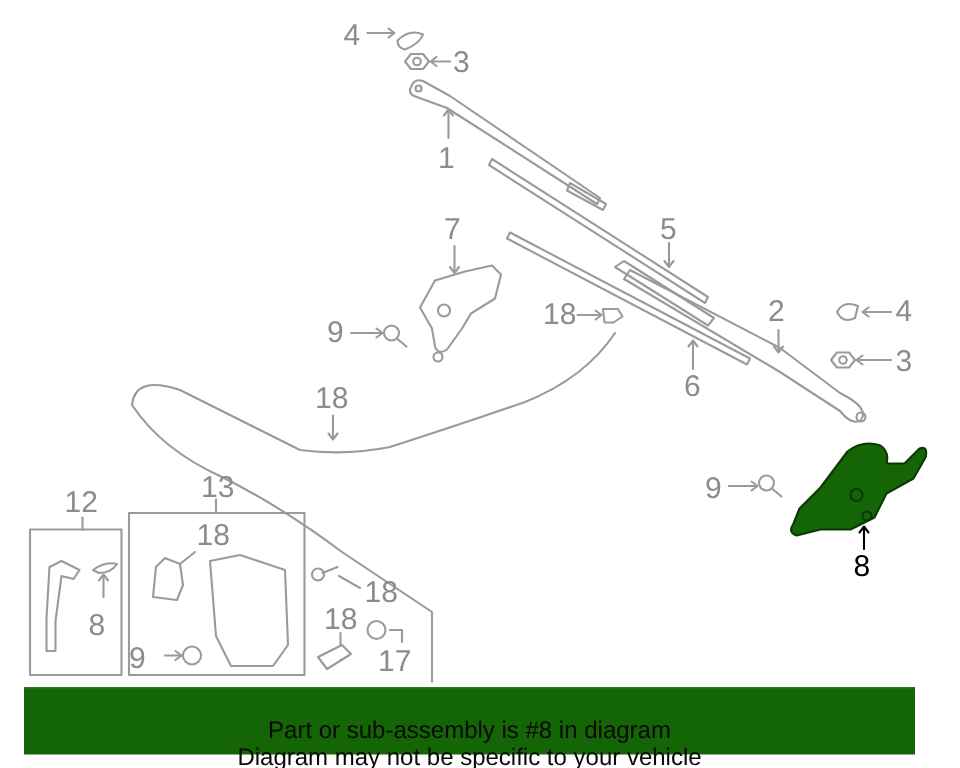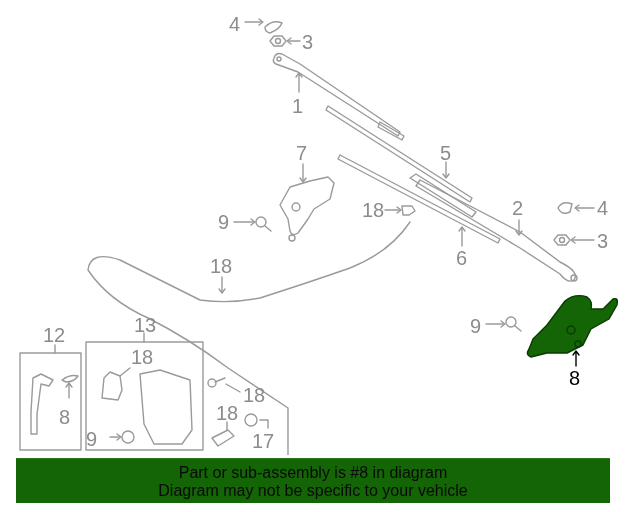--- a/index.html
+++ b/index.html
@@ -2,21 +2,21 @@
 <html><head>
 <meta charset="utf-8">
 <style>
   html, body { margin:0; padding:0; background:#ffffff; }
   body { width:640px; height:512px; position:relative; overflow:hidden; font-family:"Liberation Sans", sans-serif; }
   #diagram { position:absolute; left:0; top:0; width:640px; height:455px; }
   .callout { position:absolute; font-family:"Liberation Sans", sans-serif; font-size:20px; color:#8c8c8c; line-height:1; }
   .callout.hl { color:#000000; }
   #banner { position:absolute; left:16px; top:458px; width:594px; height:44px; background:#146505; border-top:1px solid #2a7a1a; text-align:center; }
   #banner div { font-family:"Liberation Sans", sans-serif; font-size:16px; color:#0a0a0a; line-height:18px; }
-  #banner .l1 { margin-top:5px; }
+  #banner .l1 { margin-top:20px; }
 </style>
 </head>
 <body>
 
 <div id="diagram">
   <svg width="640" height="455" viewBox="0 0 640 455" fill="none" stroke="#9a9a9a" stroke-width="1.4" stroke-linecap="round" stroke-linejoin="round">
 
     <g>
       <path d="M265 27 q8 -8 17 -4 q-2 6 -12 10 q-5 -1 -5 -6z"></path>
     </g>

